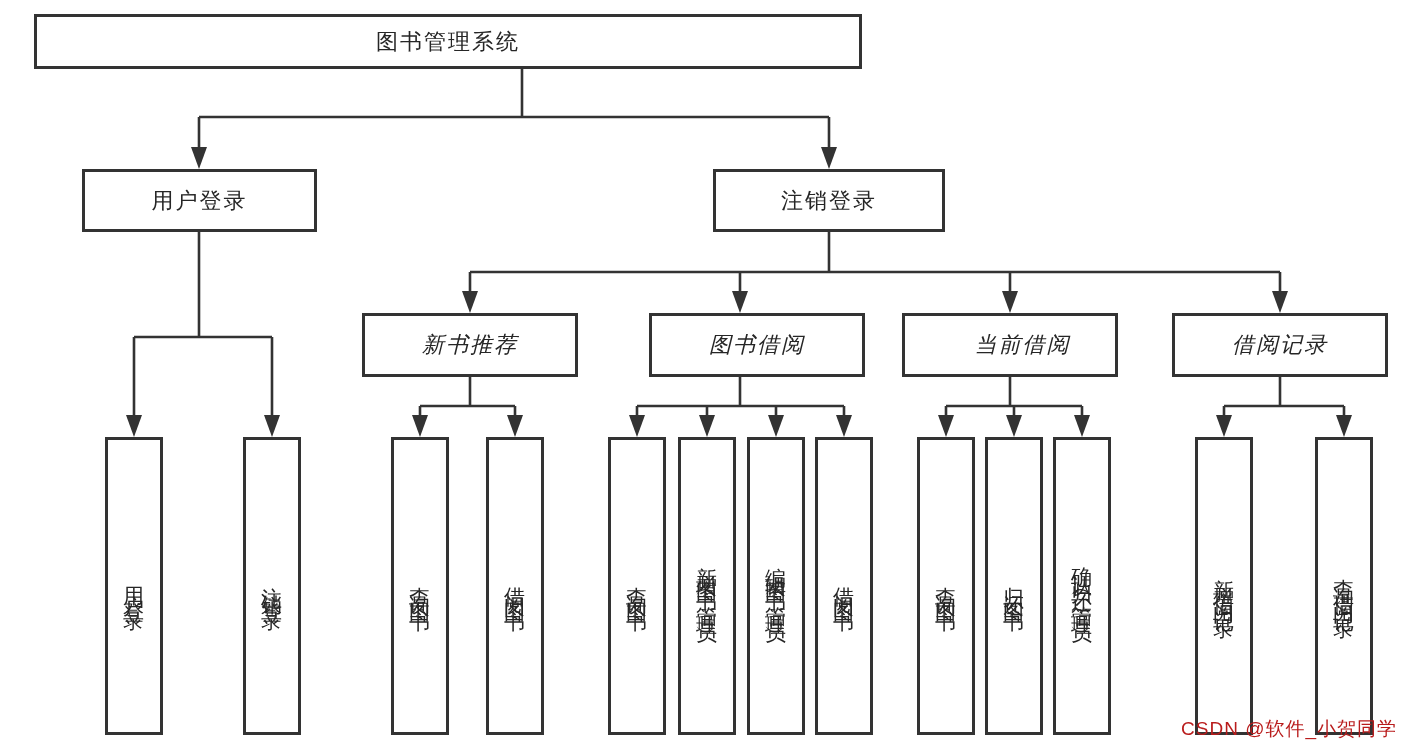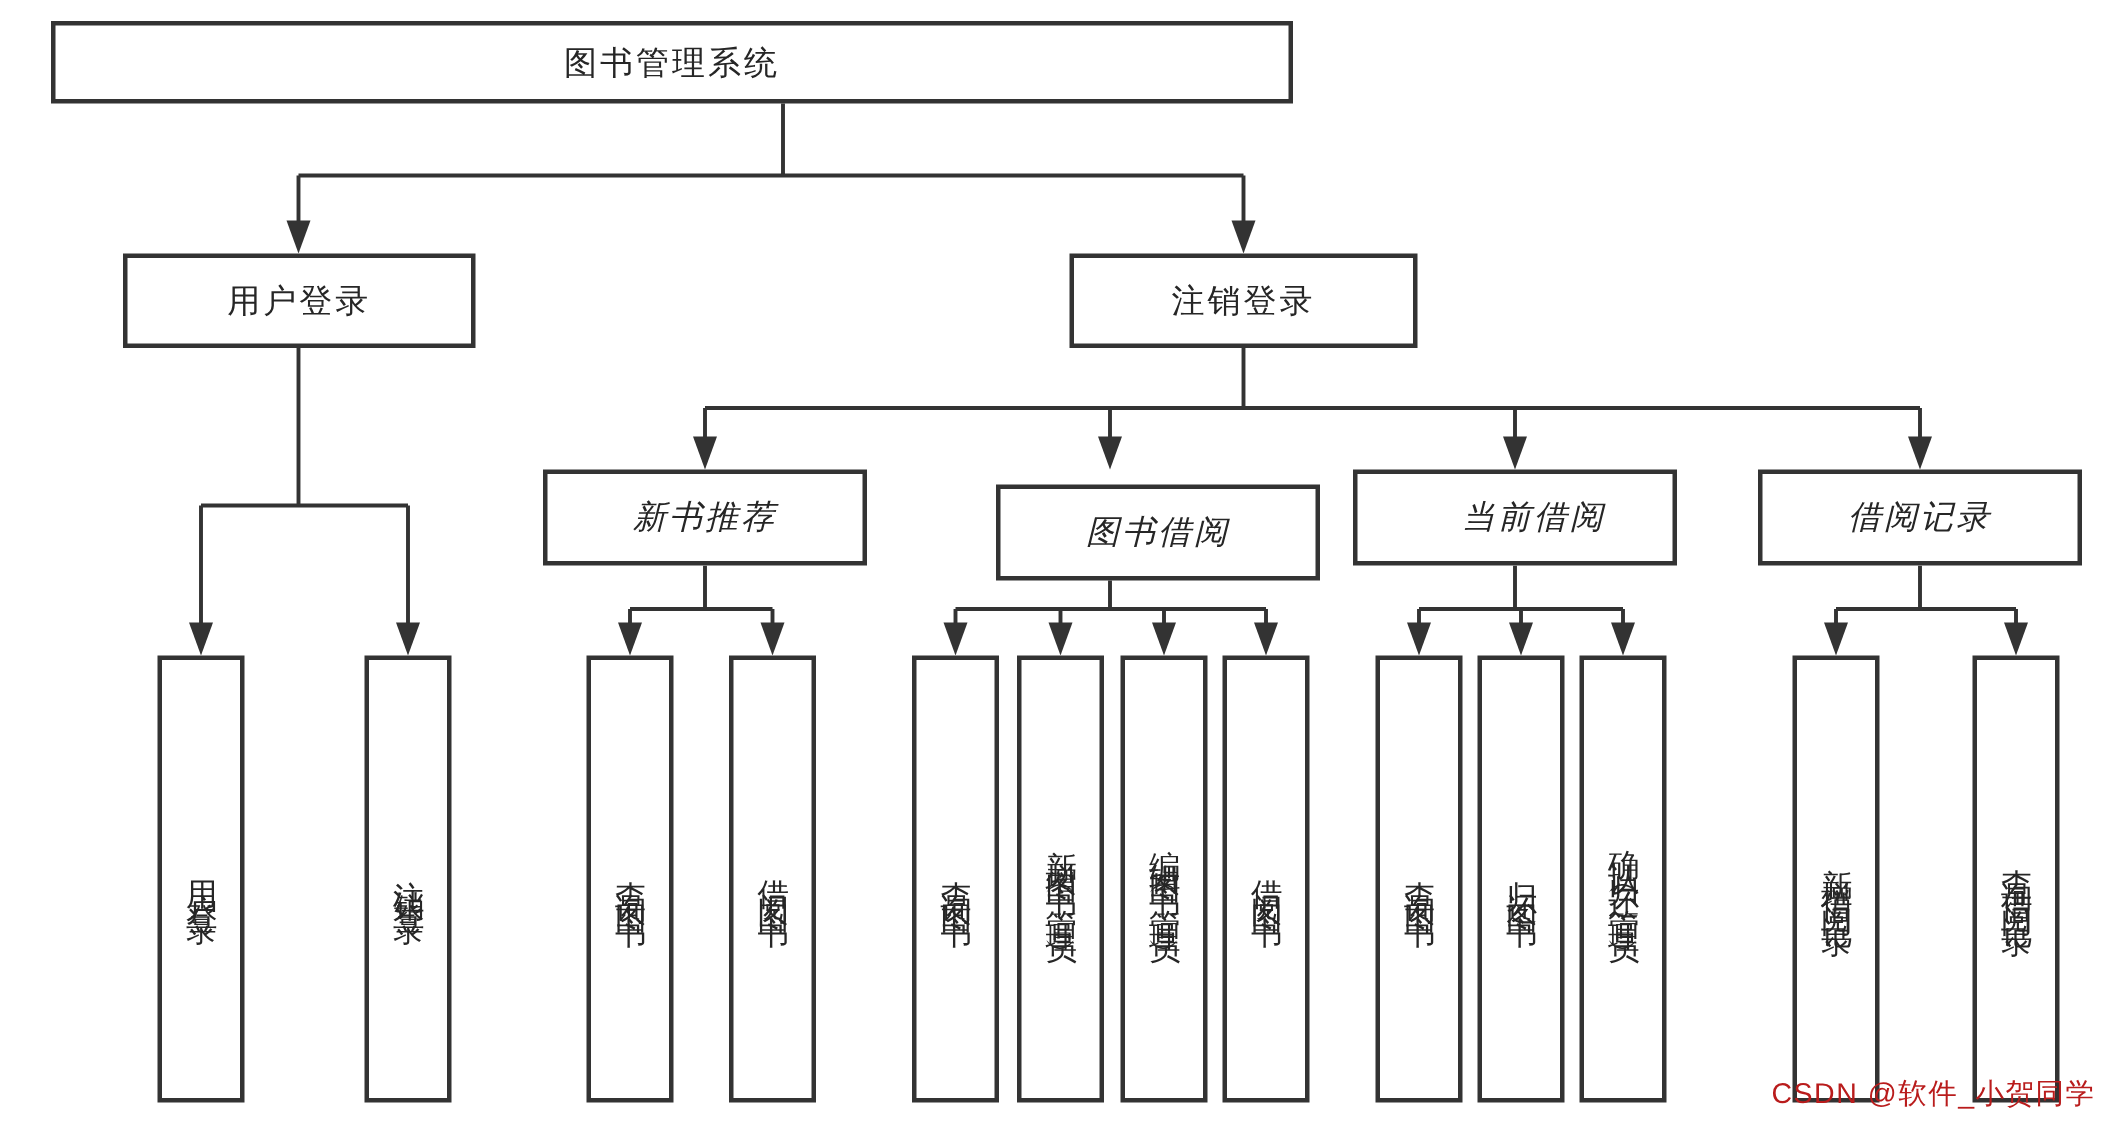--- a/index.html
+++ b/index.html
@@ -37,21 +37,21 @@
     font-size: 21px;
     letter-spacing: 8px;
     padding: 6px 0;
     line-height: 1;
   }
   .root-box   { left: 22px;  top: 14px;  width: 828px; height: 55px; margin-left: 12px; }
   .l2-a { left: 82px;  top: 169px; width: 235px; height: 63px; }
   .l2-b { left: 713px; top: 169px; width: 232px; height: 63px; }
   .l3   { top: 313px; width: 216px; height: 64px; font-style: italic; }
   .l3-a { left: 362px; }
-  .l3-b { left: 664px; margin-top: 10px; }
+  .l3-b { left: 649px; }
   .l3-c { left: 902px; padding-left: 25px; }
   .l3-d { left: 1172px; }
   .l4   { top: 437px; width: 58px; height: 298px; }
   .v1  { left: 105px; }
   .v2  { left: 243px; }
   .v3  { left: 391px; }
   .v4  { left: 486px; }
   .v5  { left: 608px; }
   .v6  { left: 678px; }
   .v7  { left: 747px; }

